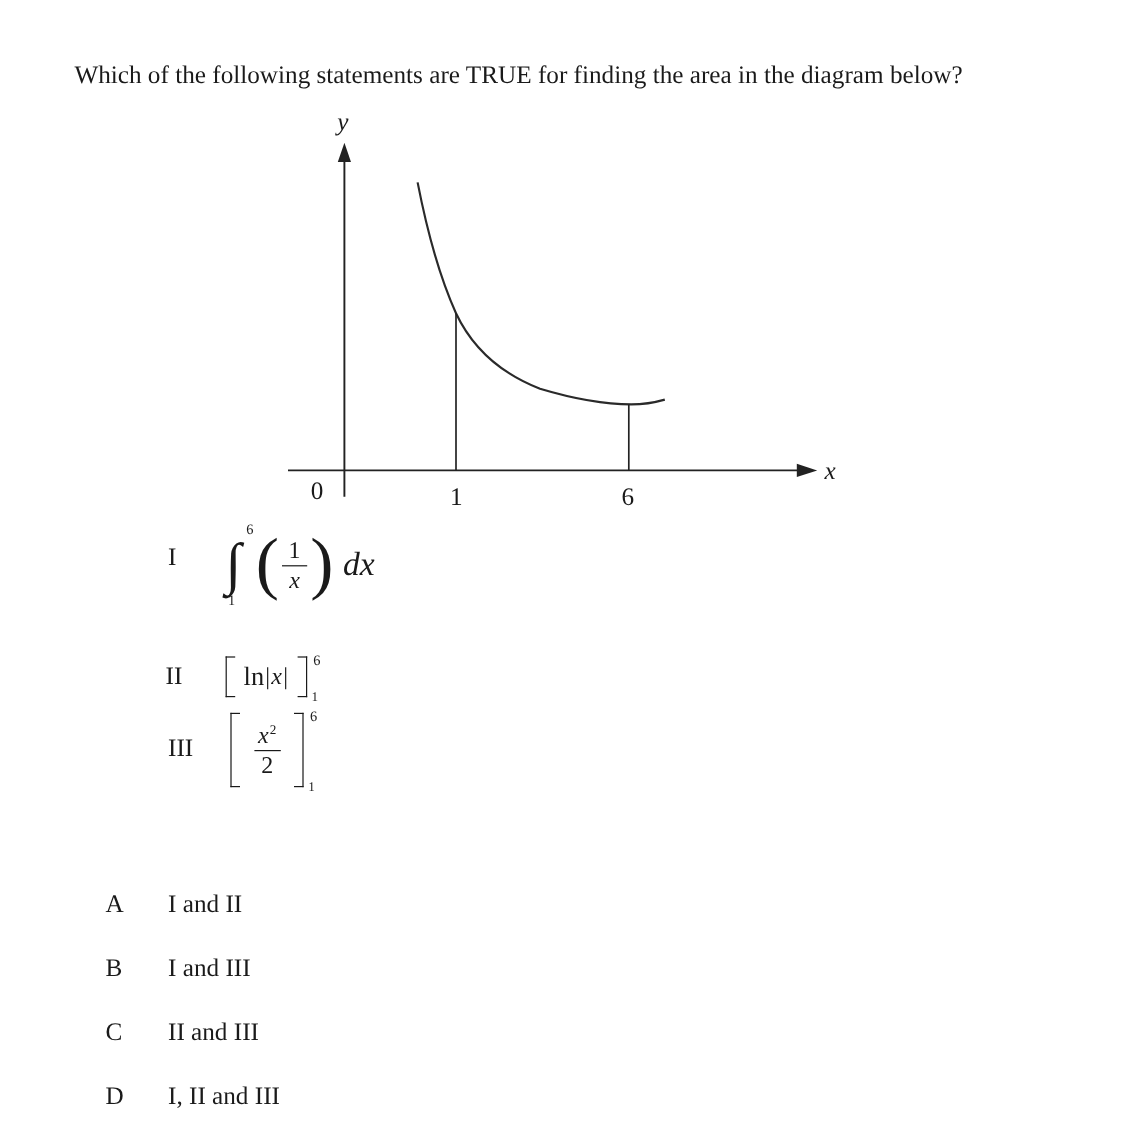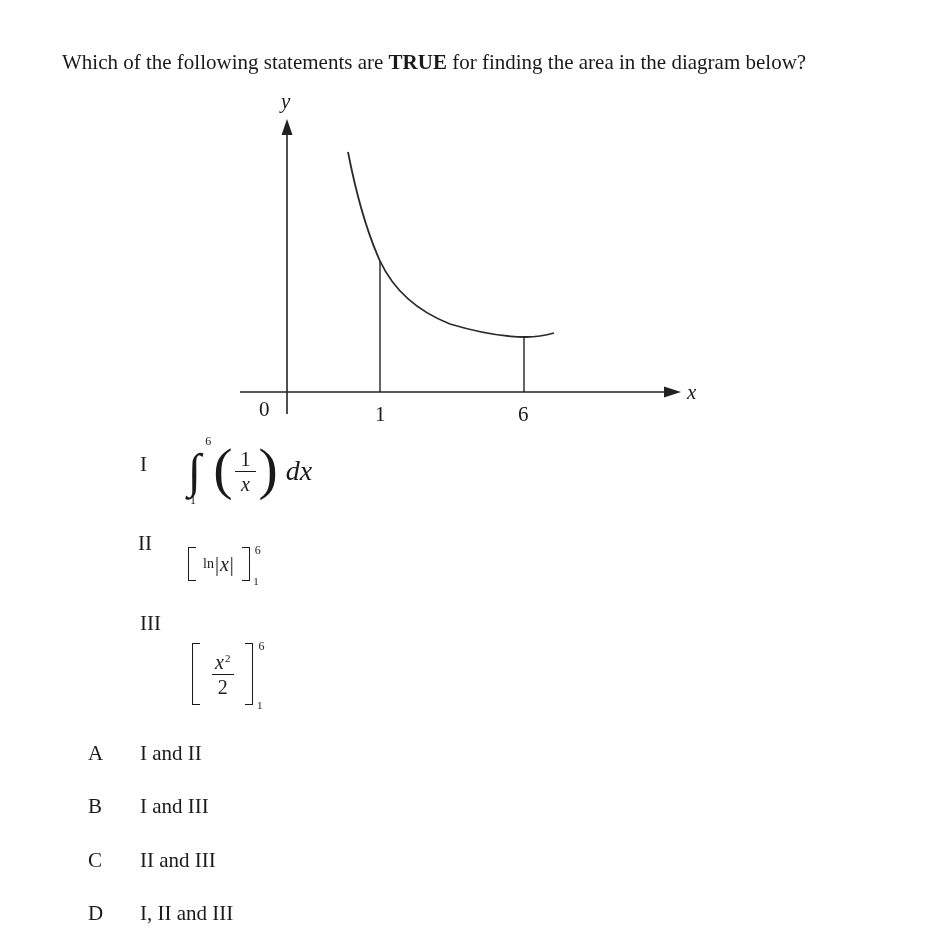--- a/index.html
+++ b/index.html
@@ -6,37 +6,37 @@
   body{
     width:936px;height:943px;position:relative;overflow:hidden;
     background:#ffffff;color:#1a1a1a;
     font-family:"Liberation Serif",serif;
   }
   .abs{position:absolute}
   .it{font-style:italic}
 
   
   #question{left:62px;top:50px;font-size:21px;white-space:nowrap}
-  #question b{font-weight:bold}
+  #question b{font-weight:normal}
 
   
   #diagram{left:230px;top:88px}
   #diagram text{fill:#1a1a1a;font-family:"Liberation Serif",serif;font-size:21px}
   #diagram .axis-label{font-style:italic}
 
   
   .stmt-label{font-size:21px}
   #lbl1{left:140px;top:452px}
-  #lbl2{left:138px;top:531px}
+  #lbl2{left:138px;top:551px}
   #lbl3{left:140px;top:611px}
 
   .expr{position:absolute;display:flex;align-items:center;color:#1a1a1a}
   #expr1{left:186px;top:434px;height:74px}
   #expr2{left:188px;top:547px;height:34px}
-  #expr3{left:192px;top:643px;height:62px}
+  #expr3{left:192px;top:594px;height:62px}
 
   
   .integral{position:relative;align-self:stretch;display:flex;align-items:center;padding:0 12px 0 2px}
   .int-glyph{font-size:48px;line-height:1}
   .int-sup{position:absolute;top:0;right:2px;font-size:12px}
   .int-sub{position:absolute;bottom:0;left:4px;font-size:12px}
 
   
   .big-paren{font-size:58px;line-height:1;transform:translateY(-2px)}
 
@@ -47,21 +47,21 @@
 
   .dx{font-size:28px;margin-left:8px}
 
   
   .bracket-l{align-self:stretch;width:7px;border:1.7px solid #1a1a1a;border-right:none;margin-right:7px}
   .bracket-r{align-self:stretch;width:7px;border:1.7px solid #1a1a1a;border-left:none;margin-left:7px}
   .bracket-r-wrap{position:relative;align-self:stretch;display:flex}
   .br-sup{position:absolute;top:-4px;right:-11px;font-size:12px}
   .br-sub{position:absolute;bottom:-6px;right:-9px;font-size:11px}
 
-  .fn{font-size:14px}
+  .fn{font-size:22px}
   .bar{font-size:20px;margin:0 1px;font-weight:300}
   .var{font-size:20px}
   .sup2{font-size:11px;vertical-align:7px;margin-left:1px}
 
   
   .option{position:absolute;left:88px;display:flex;font-size:21px}
   .option .letter{width:52px}
   #optA{top:741px}
   #optB{top:794px}
   #optC{top:848px}

